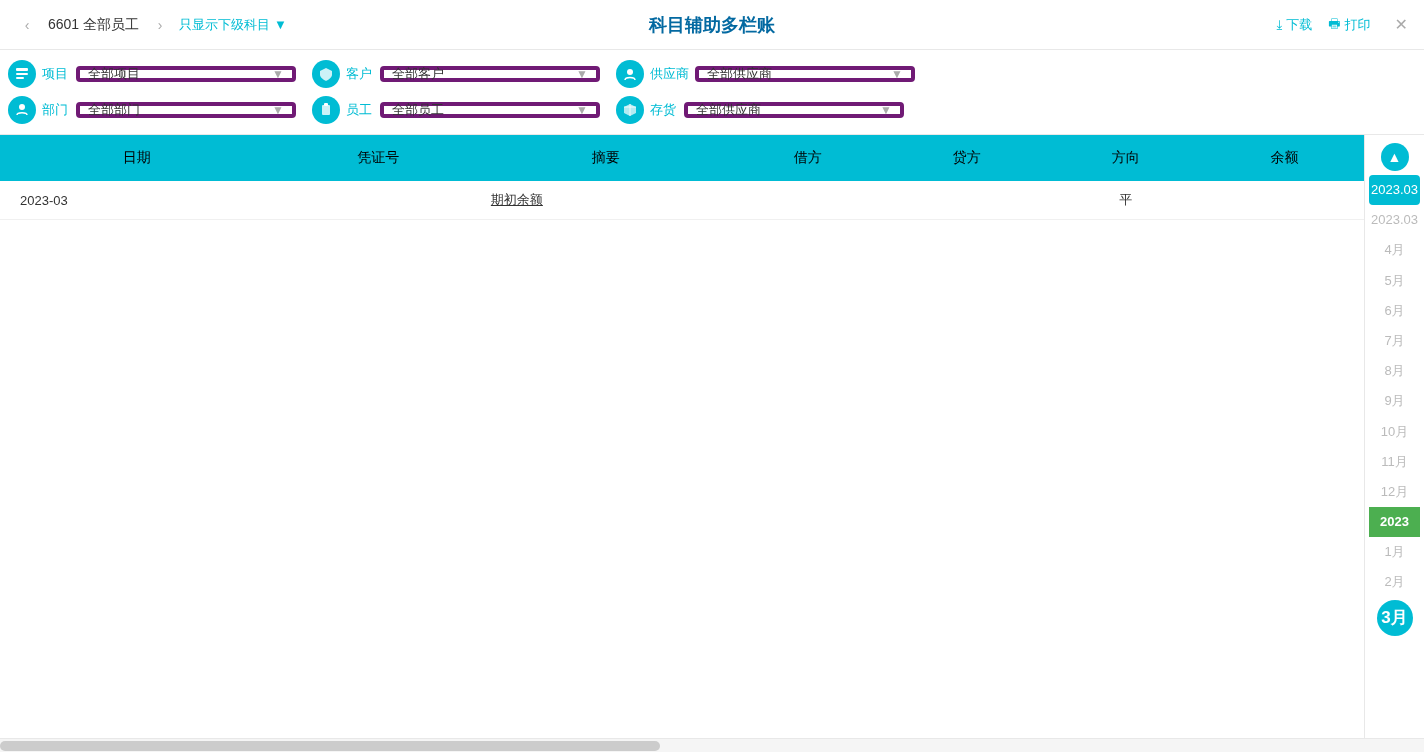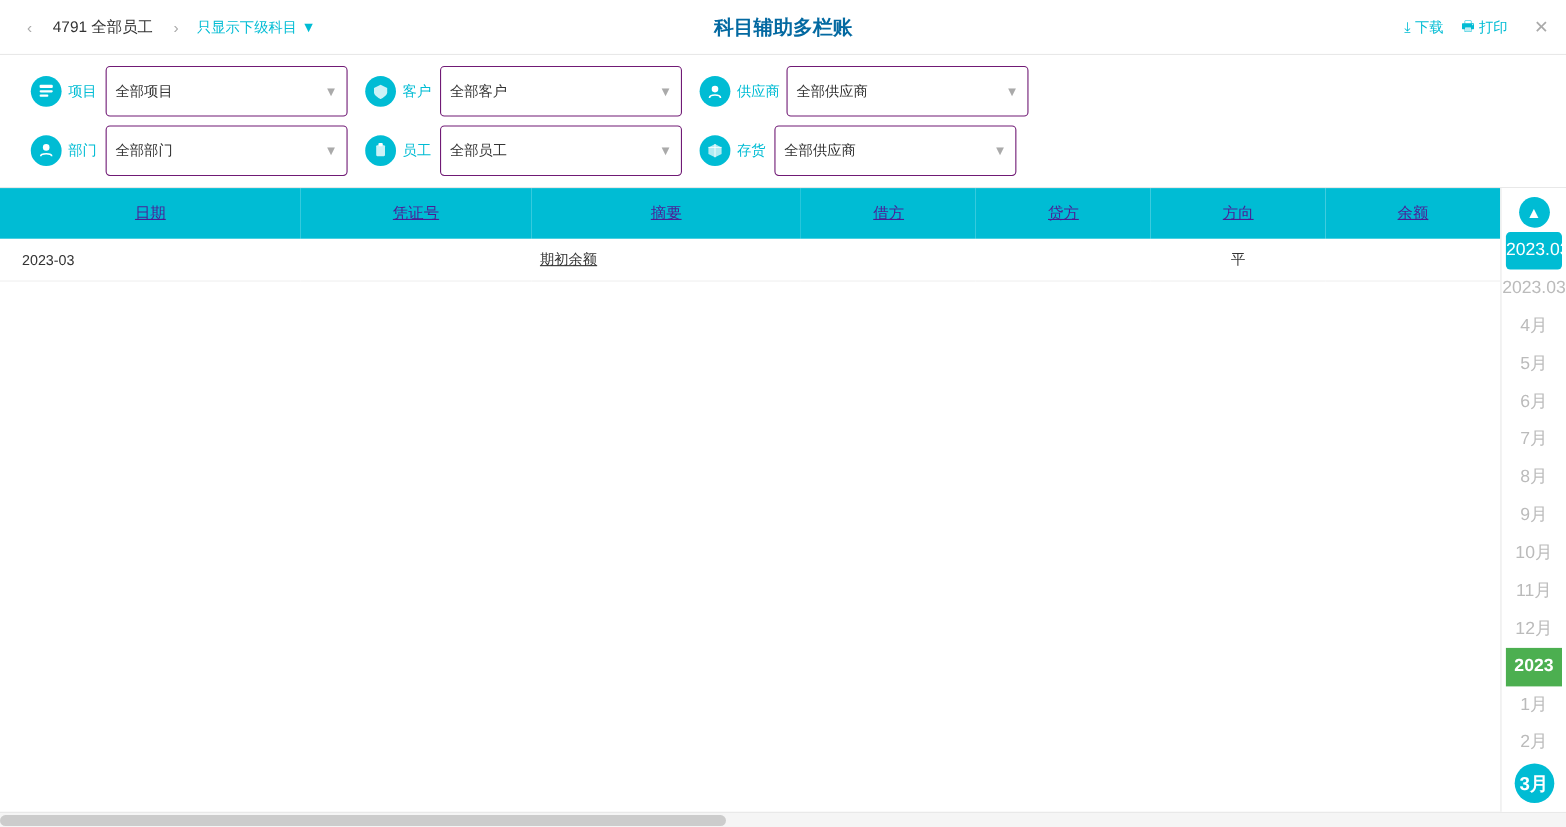--- a/index.html
+++ b/index.html
@@ -83,21 +83,21 @@
     }
     .close-btn {
       color: #aaa;
       cursor: pointer;
       font-size: 16px;
       margin-left: 8px;
     }
     
     .filter-area {
       background: #fff;
-      padding: 10px 28px;
+      padding: 10px 8px;
       display: flex;
       flex-direction: column;
       gap: 8px;
       border-bottom: 1px solid #e8e8e8;
     }
     .filter-row {
       display: flex;
       align-items: center;
       gap: 16px;
     }
@@ -117,22 +117,22 @@
       color: #fff;
       font-size: 14px;
     }
     .filter-label {
       color: #00bcd4;
       font-size: 13px;
       min-width: 28px;
     }
     .filter-select {
       width: 220px;
-      height: 46px;
-      border: 1px solid #701a75;
+      height: 16px;
+      border: 4px solid #701a75;
       border-radius: 4px;
       display: flex;
       align-items: center;
       justify-content: space-between;
       padding: 0 8px;
       cursor: pointer;
       background: #fff;
       font-size: 13px;
       color: #333;
     }
@@ -147,22 +147,21 @@
       overflow-y: auto;
       position: relative;
     }
     .data-table {
       width: 100%;
       border-collapse: collapse;
       min-width: 1300px;
     }
     .data-table thead tr {
       background: #00bcd4;
-      color: #4c1d95;
-      text-decoration: underline;
+      color: #000000;
     }
     .data-table thead th {
       padding: 14px 8px;
       text-align: center;
       font-weight: 500;
       font-size: 14px;
       border: none;
     }
     .data-table tbody tr {
       border-bottom: 1px solid #f0f0f0;
@@ -209,21 +208,21 @@
       display: flex;
       flex-direction: column;
       align-items: center;
       padding: 4px 0;
       z-index: 10;
     }
     .sidebar-item {
       width: 100%;
       text-align: center;
       padding: 6px 0;
-      font-size: 16px;
+      font-size: 13px;
       color: #bbb;
       cursor: pointer;
       line-height: 1.4;
     }
     .sidebar-item.active {
       color: #fff;
       background: #00bcd4;
       border-radius: 4px;
       margin: 0 4px;
       width: calc(100% - 8px);
@@ -256,21 +255,21 @@
   </style>
 </head>
 <body>
 
 <div class="window">
 
   <div class="title-bar">
     <div class="title-bar-left">
       <div class="nav-btn">‹</div>
       <span class="account-code">
-        <span>4791</span>&nbsp;<span>全部员工</span>
+        <span>6601</span>&nbsp;<span>全部员工</span>
       </span>
       <div class="nav-btn">›</div>
       <div class="filter-dropdown">
         <span>只显示下级科目</span>
         <span>▼</span>
       </div>
     </div>
     <div class="title-center">科目辅助多栏账</div>
     <div class="title-bar-right">
       <div class="action-btn">

